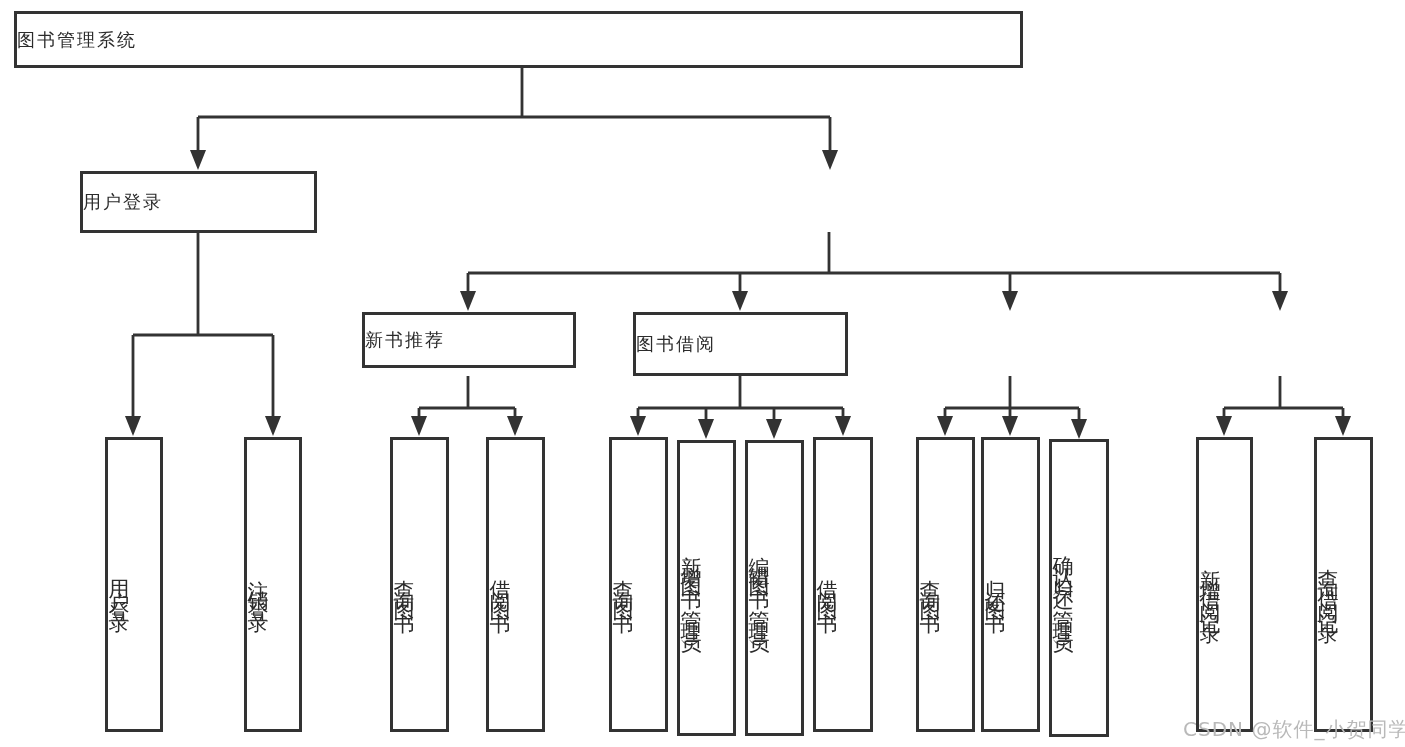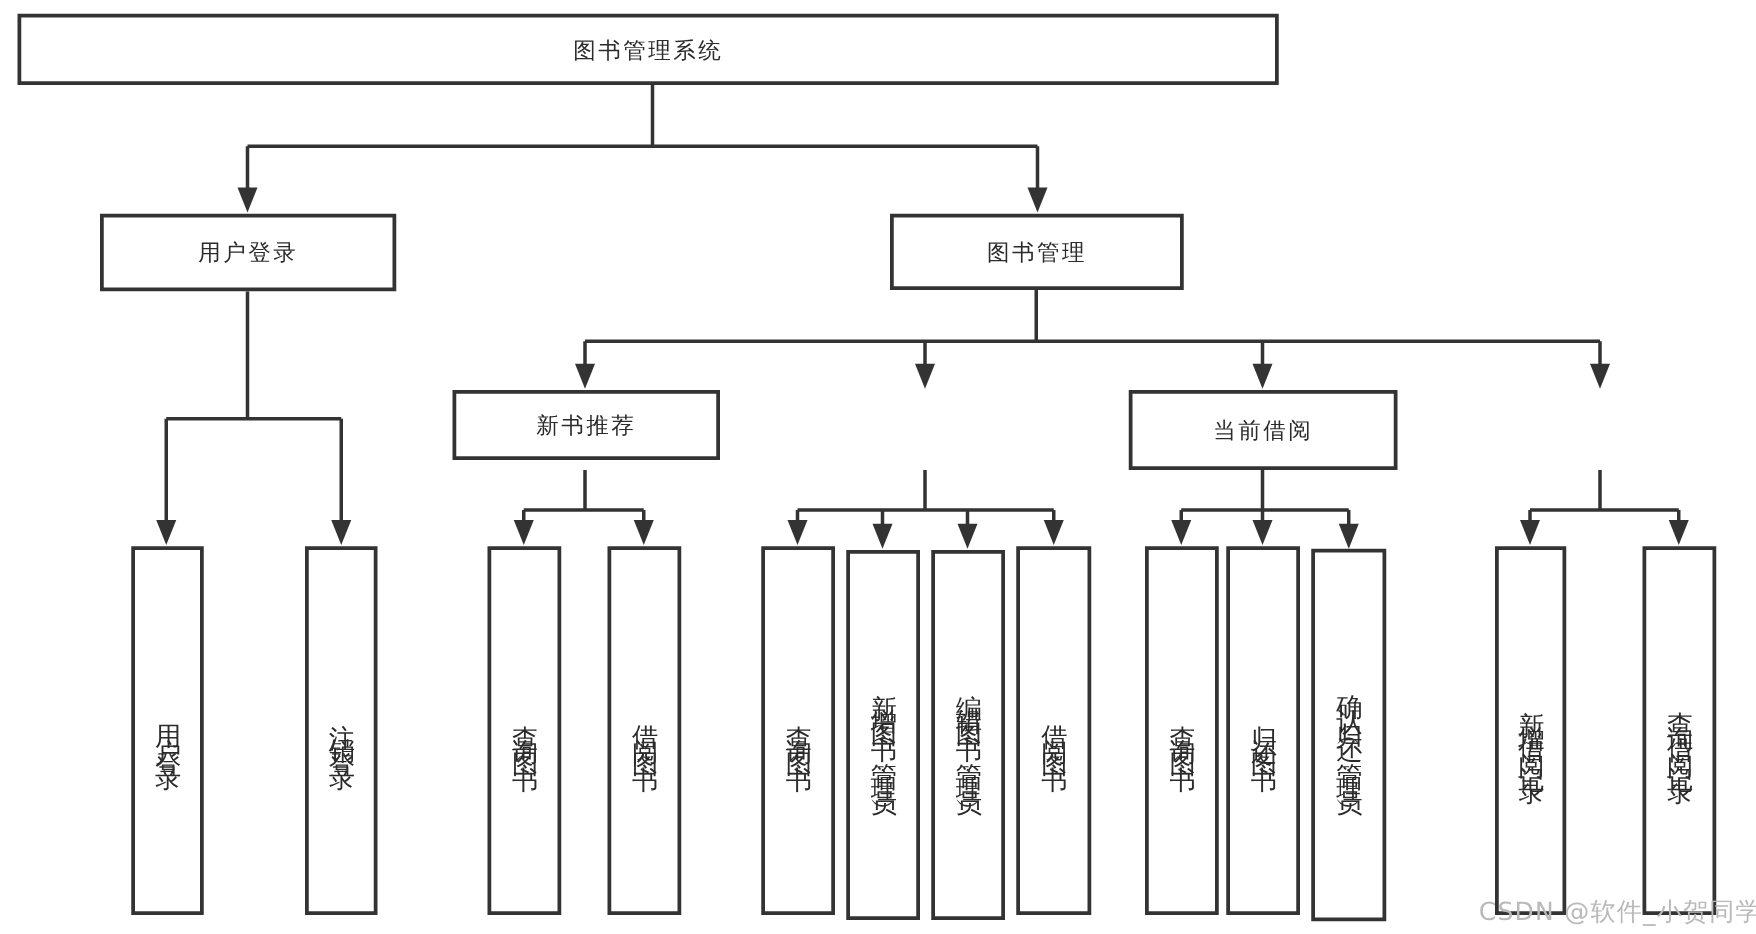--- a/index.html
+++ b/index.html
@@ -22,21 +22,21 @@
     width: 1405px;
     height: 747px;
   }
   .node {
     position: absolute;
     box-sizing: border-box;
     background: #ffffff;
     border: 3px solid #333333;
     display: flex;
     align-items: center;
-    justify-content: center;
+    justify-content: flex-start;
     color: #2b2b2b;
   }
   .node.h span {
     font-size: 18px;
     letter-spacing: 2px;
     white-space: nowrap;
   }
   .node.v span {
     writing-mode: vertical-rl;
     text-orientation: mixed;
@@ -102,29 +102,26 @@
     </g>
   </svg>
 
   <div class="node h" style="left:14px;top:11px;width:1009px;height:57px">
     <span>图书管理系统</span>
   </div>
 
   <div class="node h" style="left:80px;top:171px;width:237px;height:62px">
     <span>用户登录</span>
   </div>
-  <div class="node h" style="left:712px;top:171px;width:235px;height:61px">
-    <span>图书管理</span>
-  </div>
 
   <div class="node h" style="left:362px;top:312px;width:214px;height:56px">
     <span>新书推荐</span>
   </div>
-  <div class="node h" style="left:903px;top:312px;width:215px;height:64px">
-    <span>当前借阅</span>
+  <div class="node h" style="left:633px;top:312px;width:215px;height:64px">
+    <span>图书借阅</span>
   </div>
 
   <div class="node v" style="left:105px;top:437px;width:58px;height:295px">
     <span>用户登录</span>
   </div>
   <div class="node v" style="left:244px;top:437px;width:58px;height:295px">
     <span>注销登录</span>
   </div>
 
   <div class="node v" style="left:390px;top:437px;width:59px;height:295px">

